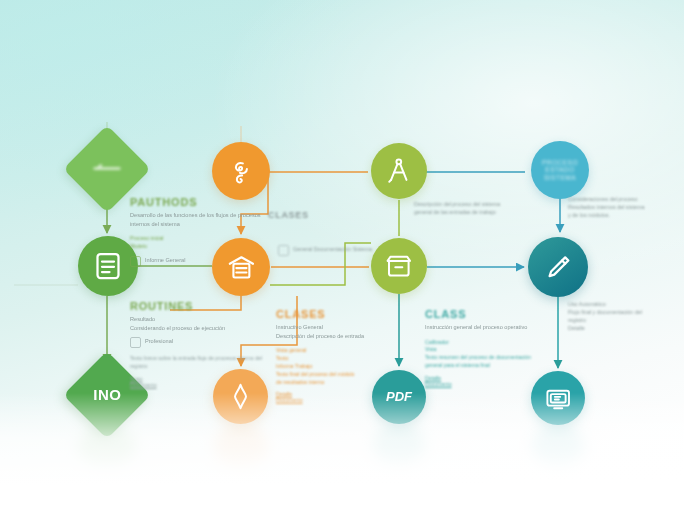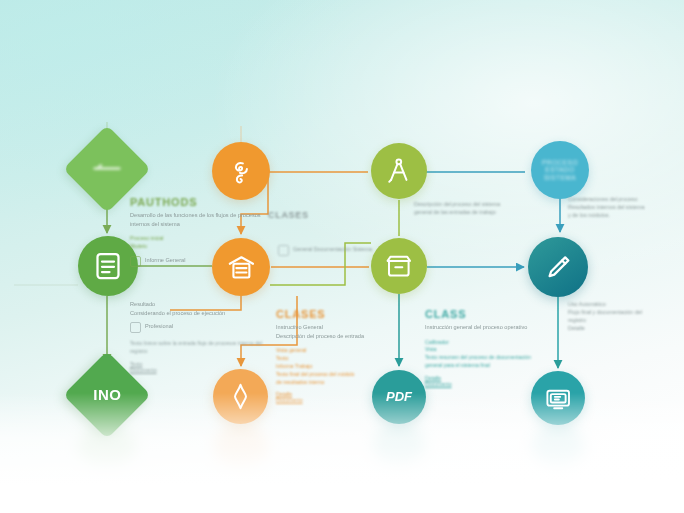--- a/index.html
+++ b/index.html
@@ -294,20 +294,21 @@
     <div class="sub">Desarrollo de las funciones de los flujos de procesos internos del sistema</div>
     <div class="meta c-green" style="white-space:pre-line;">Proceso inicial
 Modelo</div>
     <div class="row">
       <span class="mini-ico c-green"></span>
       <span class="sub">Informe General</span>
     </div>
   </div>
 
   <div class="tblock" style="left:130px; top:300px;">
+    <div class="head c-green">ROUTINES</div>
     <div class="sub" style="white-space:pre-line;">Resultado
 Considerando el proceso de ejecución</div>
     <div class="row">
       <span class="mini-ico c-gray"></span>
       <span class="sub">Profesional</span>
     </div>
     <div class="meta c-gray">Texto breve sobre la entrada flujo de procesos interno del registro</div>
     <div class="link c-gray" style="white-space:pre-line;">Texto
 Documento</div>
   </div>

